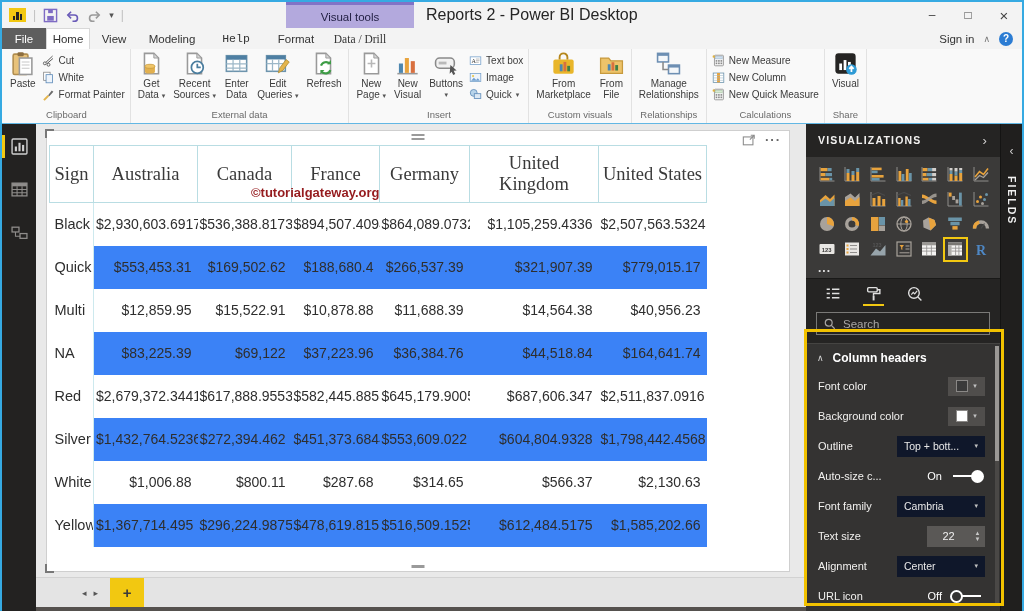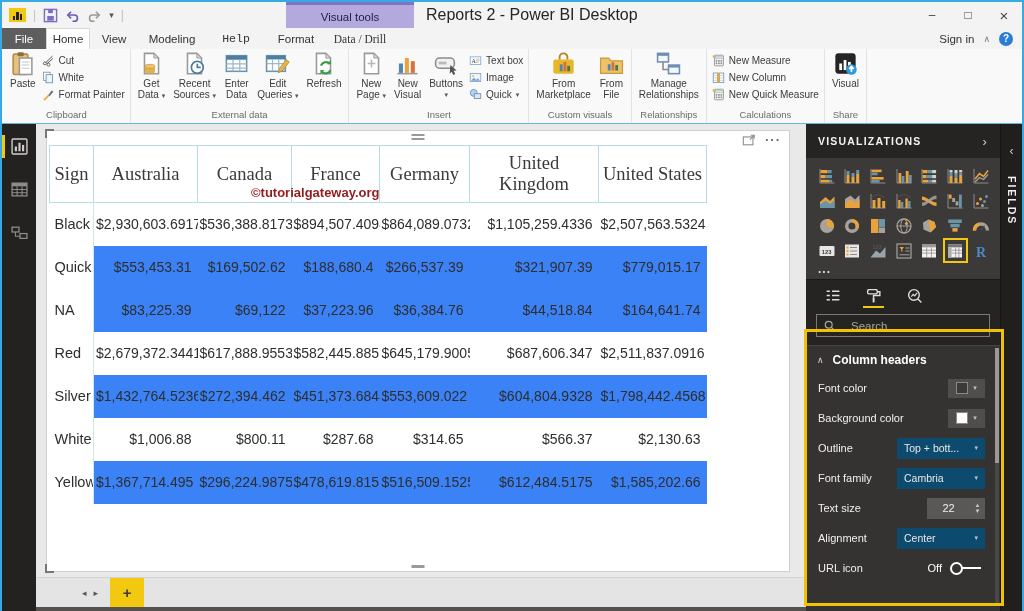--- a/index.html
+++ b/index.html
@@ -86,32 +86,32 @@
   .vizgrid{background:#3b3a39;padding:7px 8px 3px 10px;display:grid;grid-template-columns:repeat(7,1fr);gap:4px 4px;}
   .vicon{width:21px;height:21px;display:flex;align-items:center;justify-content:center;}
   .vicon svg{width:20px;height:20px;display:block;}
   .vicon.selected{outline:2px solid #f2c811;outline-offset:0px;}
   .vizmore{background:#3b3a39;color:#e0e0e0;padding:0 0 5px 12px;font-size:12px;font-weight:bold;letter-spacing:1px;line-height:10px;}
   .paneltabs{height:31px;background:#252423;border-top:1px solid #191918;display:flex;align-items:center;gap:24px;padding-left:18px;}
   .ptabicon{position:relative;height:100%;display:flex;align-items:center;}
   .ptabicon svg{width:17px;height:17px;display:block;}
   .ptabicon.active::after{content:'';position:absolute;left:-2px;right:-2px;bottom:2px;height:2.5px;background:#f2c811;}
   .searchrow{background:#252423;padding:4px 10px 8px 10px;}
-  .searchbox{height:23px;border:1px solid #7a7977;display:flex;align-items:center;gap:15px;padding:0 7px;
+  .searchbox{height:23px;border:1px solid #7a7977;display:flex;align-items:center;gap:7px;padding:0 7px;
              color:#a8a6a4;font-size:11.5px;background:#252423;}
   .searchbox svg{width:12px;height:12px;display:block;}
   .fmtsection{flex:1;background:#343332;position:relative;border-top:1px solid #454442;}
   .sectionhead{display:flex;align-items:center;gap:9px;color:#ffffff;font-size:12px;font-weight:bold;padding:7px 0 6px 11px;}
   .sectionhead .chev{font-size:9px;font-weight:normal;color:#d8d8d8;}
   .fmtrow{height:30px;display:flex;align-items:center;padding:0 15px 0 12px;color:#f1f0ee;font-size:11px;}
   .fmtctrl{margin-left:auto;display:flex;align-items:center;}
   .swatchchip{width:37px;height:19px;background:#504e4c;display:flex;align-items:center;justify-content:center;gap:5px;}
   .swatch{width:12px;height:12px;border:1px solid #8a8886;}
   .caret{font-size:7px;color:#c0c0c0;}
-  .ddctrl{width:88px;height:21px;background:#0c4a6e;color:#e8e8e8;font-size:10.5px;display:flex;align-items:center;padding:0 7px;}
+  .ddctrl{width:88px;height:21px;background:#0f172a;color:#e8e8e8;font-size:10.5px;display:flex;align-items:center;padding:0 7px;}
   .ddctrl .caret{margin-left:auto;}
   .stepper{width:58px;height:21px;background:#5a5856;display:flex;align-items:stretch;color:#f0f0f0;font-size:11px;}
   .stepper .val{flex:1;display:flex;align-items:center;justify-content:center;}
   .stepper .arrows{width:15px;display:flex;flex-direction:column;align-items:center;justify-content:center;font-size:6px;line-height:6px;color:#c8c8c8;}
   .toggle{display:flex;align-items:center;gap:11px;color:#fff;font-size:11px;}
   .track{width:28px;height:2px;background:#fff;position:relative;margin-right:4px;}
   .knob{width:13px;height:13px;border-radius:50%;position:absolute;top:-5.5px;}
   .knob.on{background:#fff;right:-3px;}
   .knob.off{background:#343332;border:2px solid #fff;left:-3px;}
   .pscroll{position:absolute;right:1px;top:2px;bottom:6px;width:4px;background:#4a4846;}
@@ -543,20 +543,29 @@
                 </tr>
                 <tr class="striped">
                   <td class="rowlabel">Quick</td>
                   <td class="val">$553,453.31</td>
                   <td class="val">$169,502.62</td>
                   <td class="val">$188,680.4</td>
                   <td class="val">$266,537.39</td>
                   <td class="val">$321,907.39</td>
                   <td class="val">$779,015.17</td>
                 </tr>
+                <tr class="">
+                  <td class="rowlabel">Multi</td>
+                  <td class="val">$12,859.95</td>
+                  <td class="val">$15,522.91</td>
+                  <td class="val">$10,878.88</td>
+                  <td class="val">$11,688.39</td>
+                  <td class="val">$14,564.38</td>
+                  <td class="val">$40,956.23</td>
+                </tr>
                 <tr class="striped">
                   <td class="rowlabel">NA</td>
                   <td class="val">$83,225.39</td>
                   <td class="val">$69,122</td>
                   <td class="val">$37,223.96</td>
                   <td class="val">$36,384.76</td>
                   <td class="val">$44,518.84</td>
                   <td class="val">$164,641.74</td>
                 </tr>
                 <tr class="">
@@ -905,20 +914,31 @@
               <div class="fmtrow">
                 <div>Outline</div>
                 <div class="fmtctrl">
                   <div class="ddctrl">
                     <span>Top + bott...</span>
                     <span class="caret">▾</span>
                   </div>
                 </div>
               </div>
               <div class="fmtrow">
+                <div>Auto-size c...</div>
+                <div class="fmtctrl">
+                  <div class="toggle">
+                    <span>On</span>
+                    <span class="track">
+                      <span class="knob on"></span>
+                    </span>
+                  </div>
+                </div>
+              </div>
+              <div class="fmtrow">
                 <div>Font family</div>
                 <div class="fmtctrl">
                   <div class="ddctrl">
                     <span>Cambria</span>
                     <span class="caret">▾</span>
                   </div>
                 </div>
               </div>
               <div class="fmtrow">
                 <div>Text size</div>

